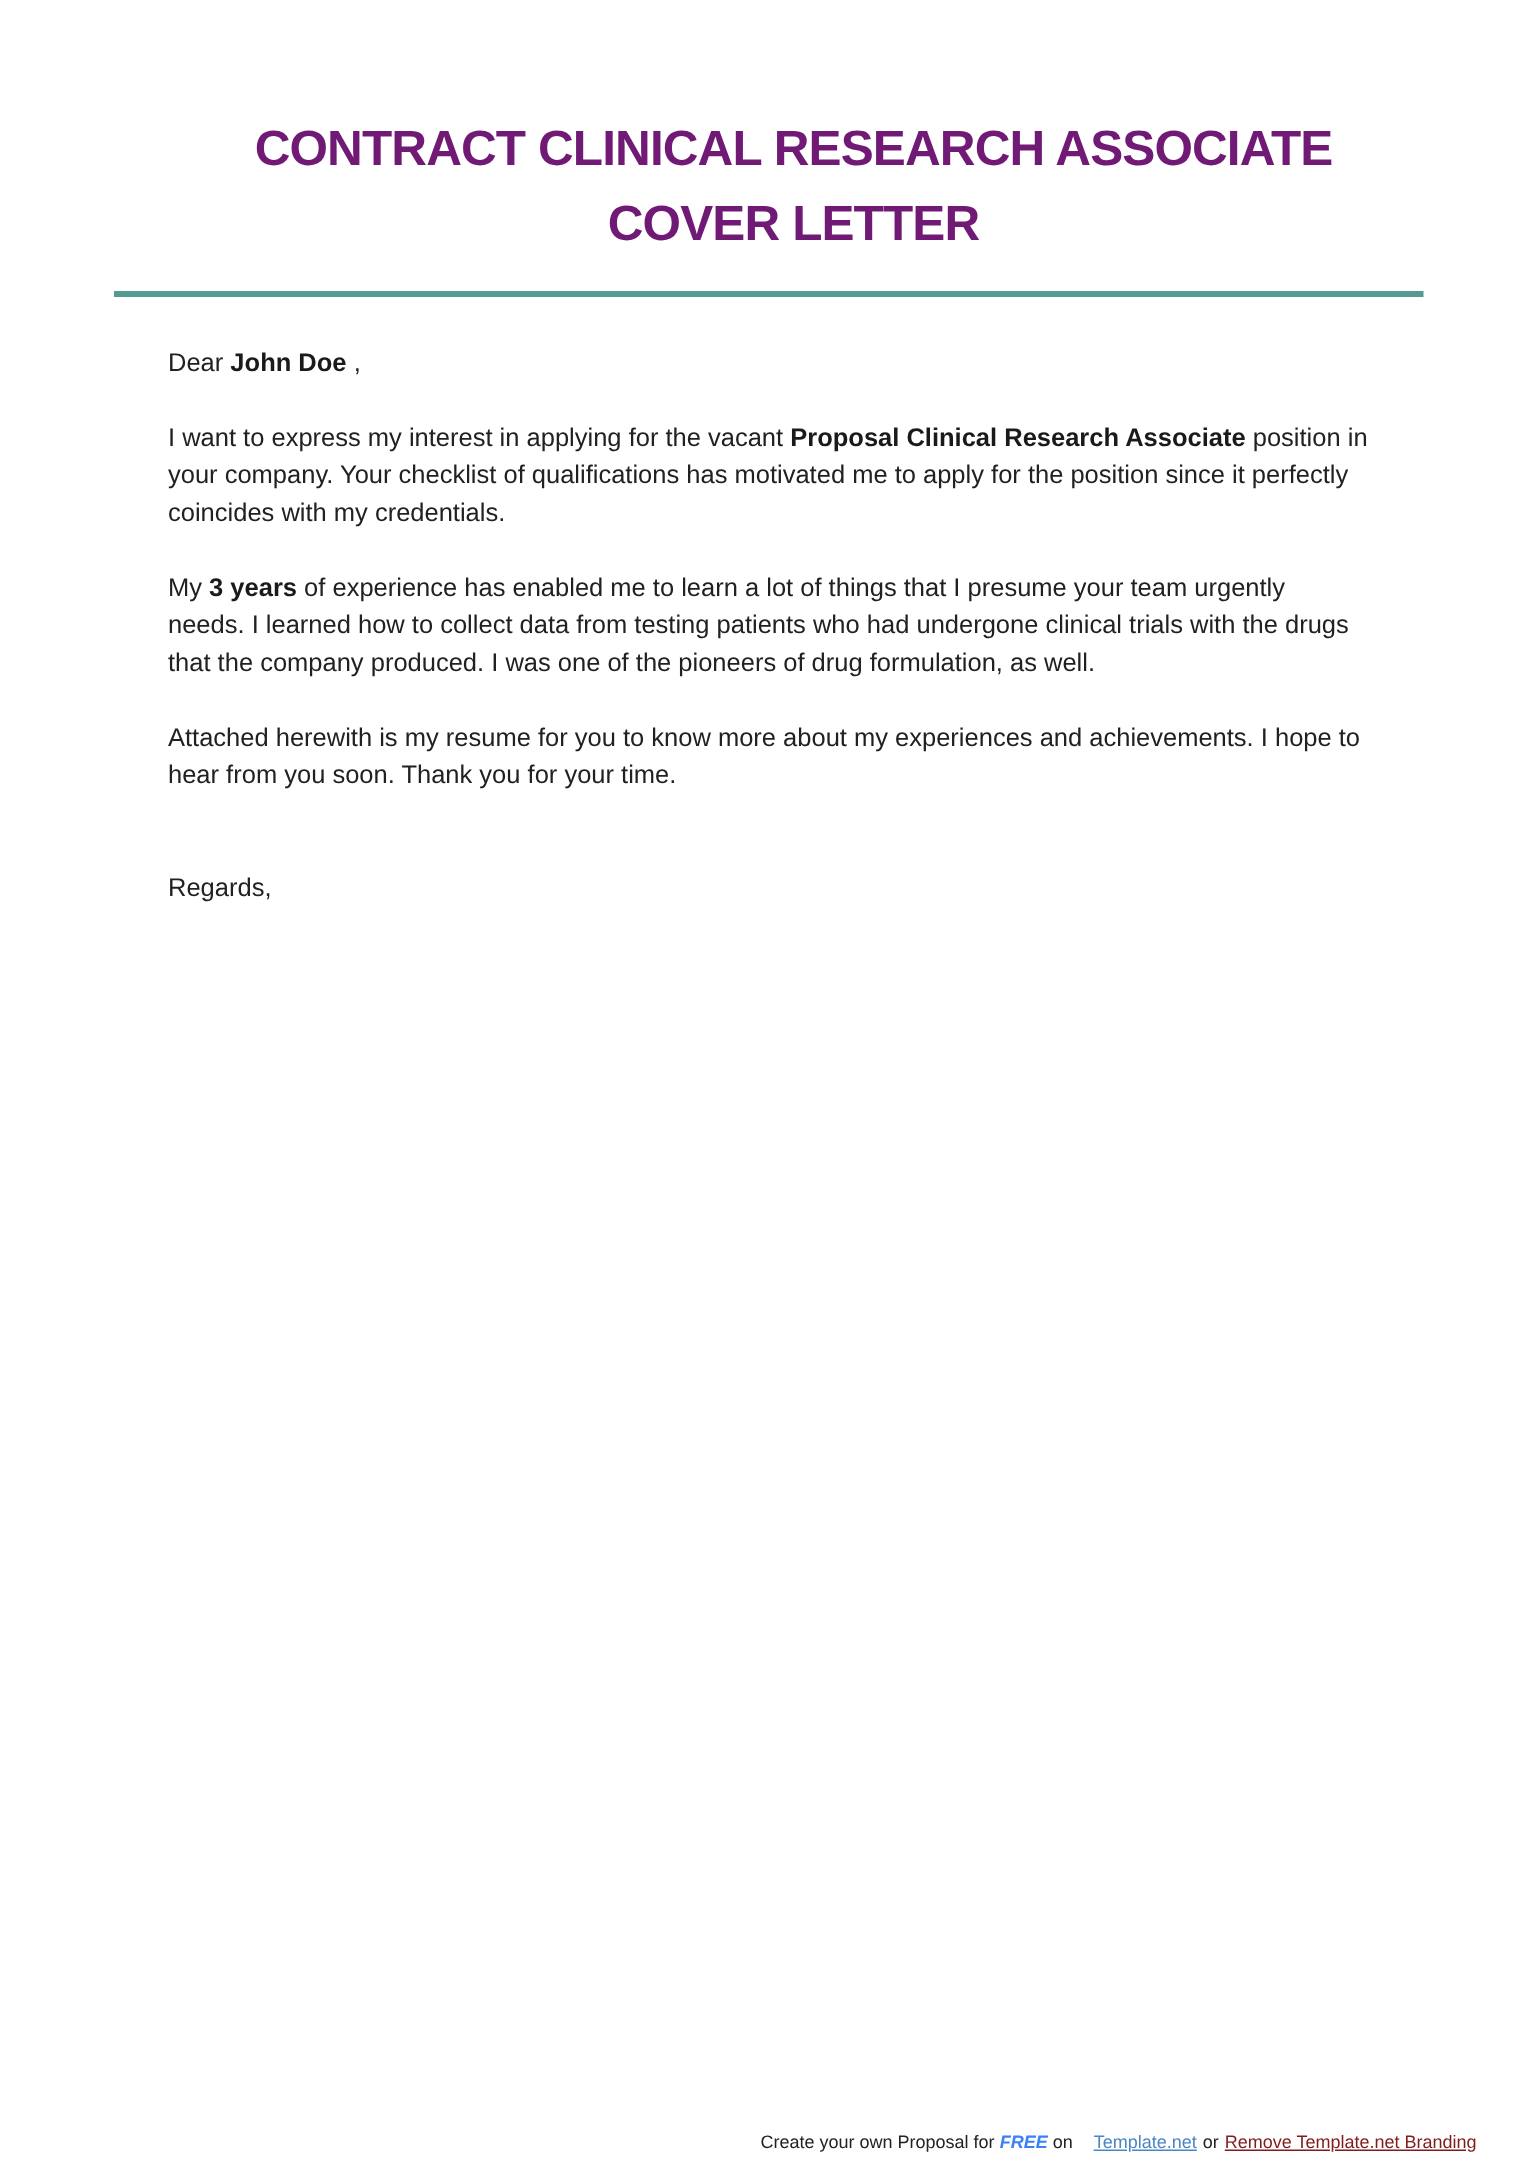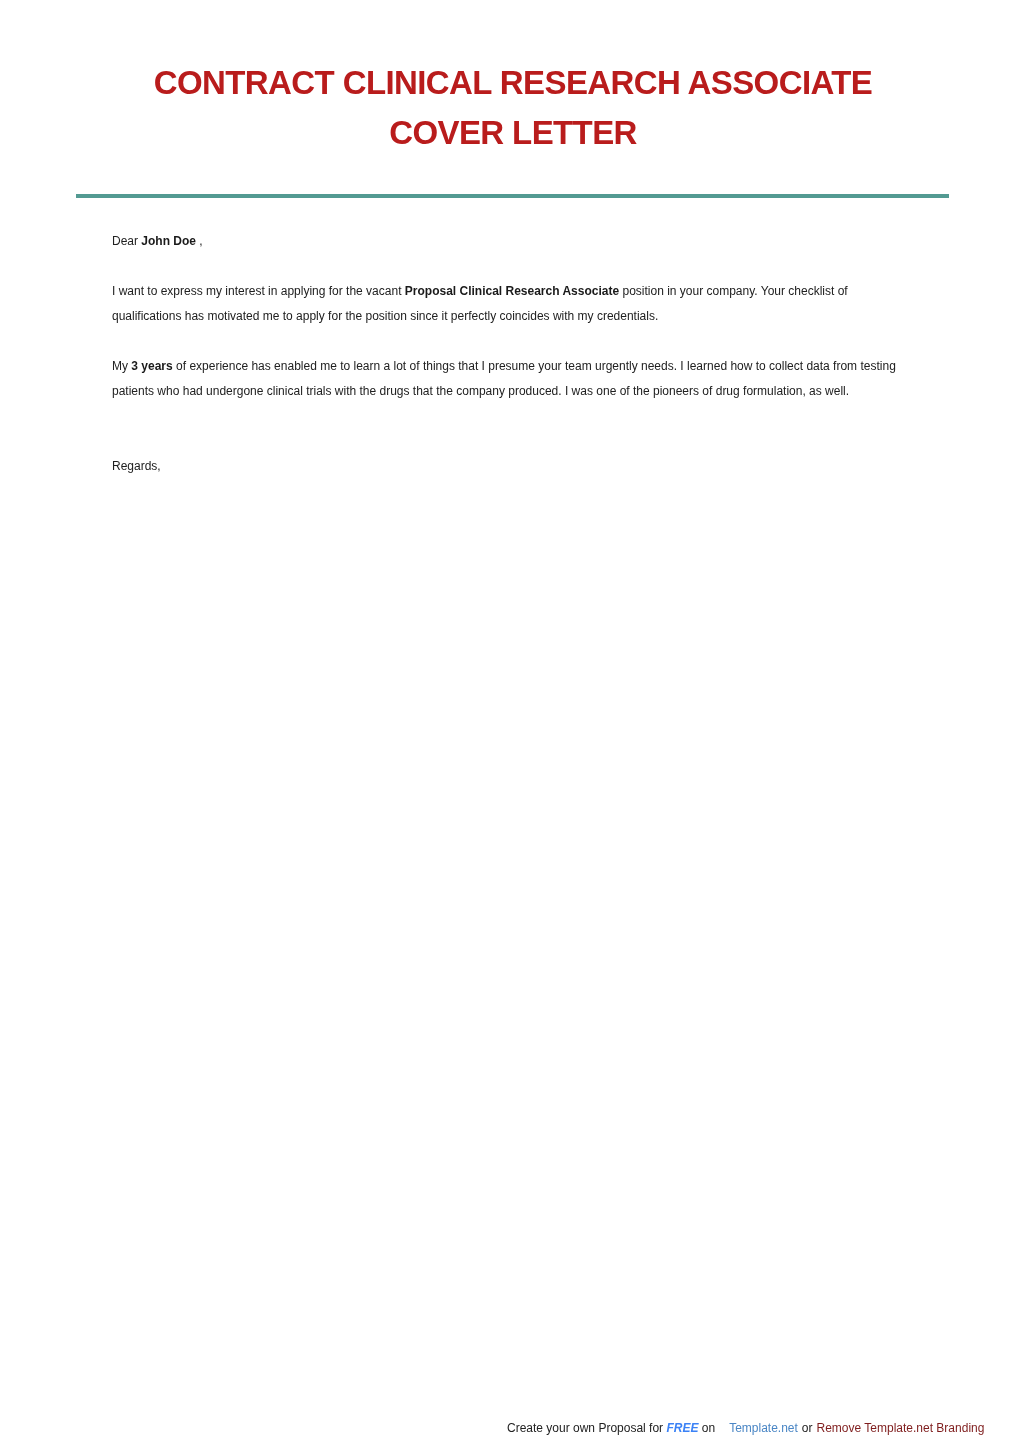--- a/index.html
+++ b/index.html
@@ -13,42 +13,42 @@
       position: relative;
       overflow: hidden;
       font-family: "Liberation Sans", "DejaVu Sans", sans-serif;
       color: #212121;
     }
     .page-title {
       position: absolute;
       left: 100px;
       top: 58px;
       width: 826px;
-      margin: 0;
+      margin: 16px;
       text-align: center;
       font-size: 33px;
       line-height: 50px;
       font-weight: bold;
       letter-spacing: -0.6px;
-      color: #b91c1c;
+      color: #701a75;
     }
     .title-rule {
       position: absolute;
       left: 76px;
       top: 194px;
       width: 873px;
       height: 4px;
       background: #539a92;
     }
     .letter-body {
       position: absolute;
       left: 112px;
       top: 229px;
       width: 800px;
-      font-size: 12px;
+      font-size: 17px;
       line-height: 25px;
       color: #212121;
     }
     .letter-body p {
       margin: 0 0 25px 0;
     }
     .letter-body b {
       font-weight: bold;
       color: #1a1a1a;
     }
@@ -60,40 +60,42 @@
       left: 507px;
       top: 1420px;
       font-size: 12px;
       line-height: 16px;
       color: #222222;
       white-space: nowrap;
     }
     .footer b { font-weight: bold; color: #3b82f6; font-style: italic; }
     .footer .sep-gap { display: inline-block; width: 14px; }
     .footer a {
+      text-decoration: underline;
       cursor: pointer;
     }
     .footer .link-template { color: #4a86c5; }
     .footer .link-remove { color: #7f1d1d; }
     .footer .or-text { margin: 12px 4px; }
   </style>
 </head>
 <body>
 
 <h1 class="page-title">CONTRACT CLINICAL RESEARCH ASSOCIATE COVER LETTER</h1>
 
 <div class="title-rule"></div>
 
 <div class="letter-body">
   <p><span>Dear </span><b>John Doe</b><span> ,</span></p>
 
   <p><span>I want to express my interest in applying for the vacant </span><b>Proposal Clinical Research Associate</b><span> position in your company. Your checklist of qualifications has motivated me to apply for the position since it perfectly coincides with my credentials.</span></p>
 
   <p><span>My </span><b>3 years</b><span> of experience has enabled me to learn a lot of things that I presume your team urgently needs. I learned how to collect data from testing patients who had undergone clinical trials with the drugs that the company produced. I was one of the pioneers of drug formulation, as well.</span></p>
 
+  <p><span>Attached herewith is my resume for you to know more about my experiences and achievements. I hope to hear from you soon. Thank you for your time.</span></p>
 
   <div class="gap-extra"></div>
 
   <p>Regards,</p>
 
 </div>
 
 <div class="footer">
   <span>Create your own Proposal for </span><b>FREE</b><span> on</span><span class="sep-gap"></span><a class="link-template">Template.net</a><span class="or-text">or</span><a class="link-remove">Remove Template.net Branding</a>
 </div>

